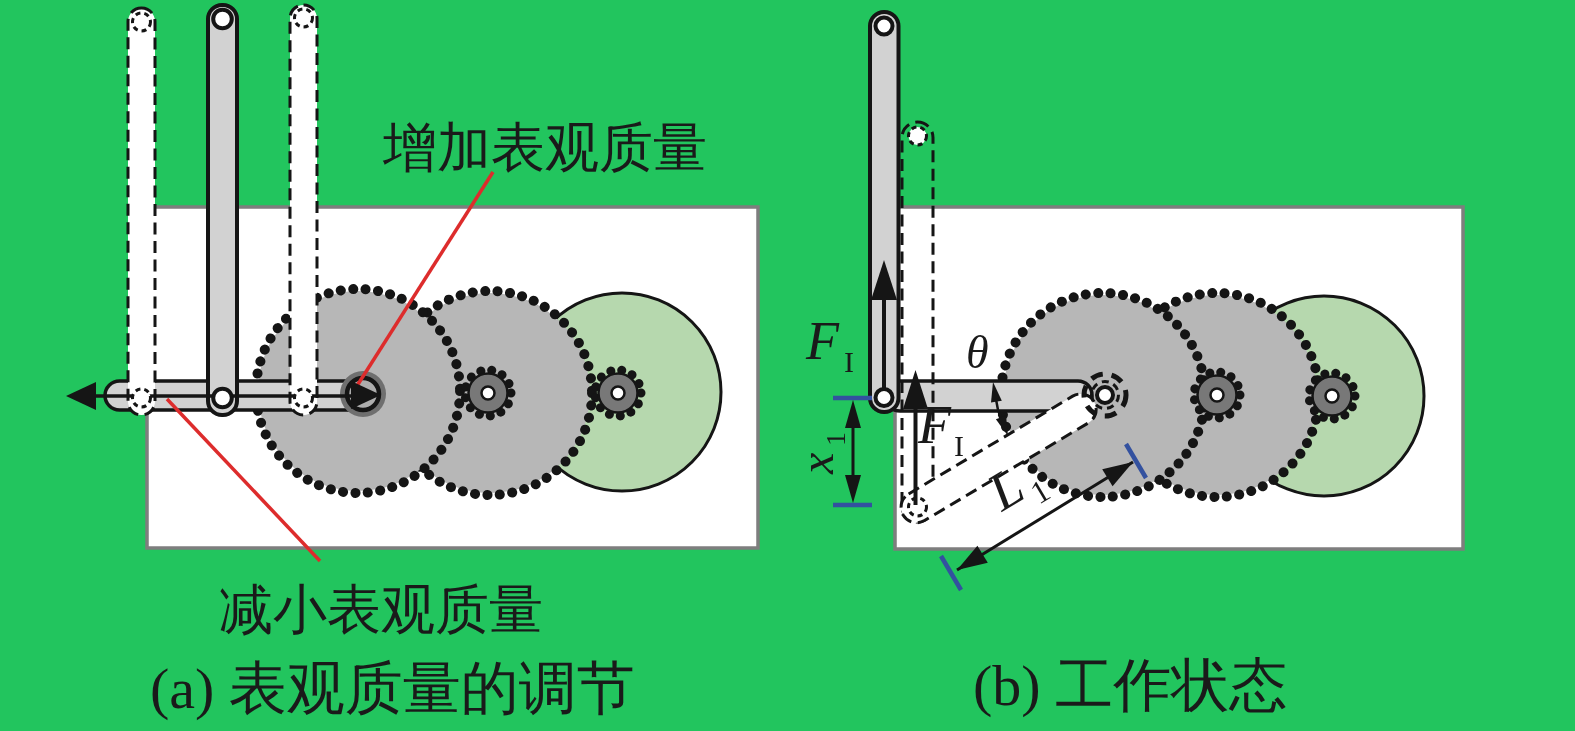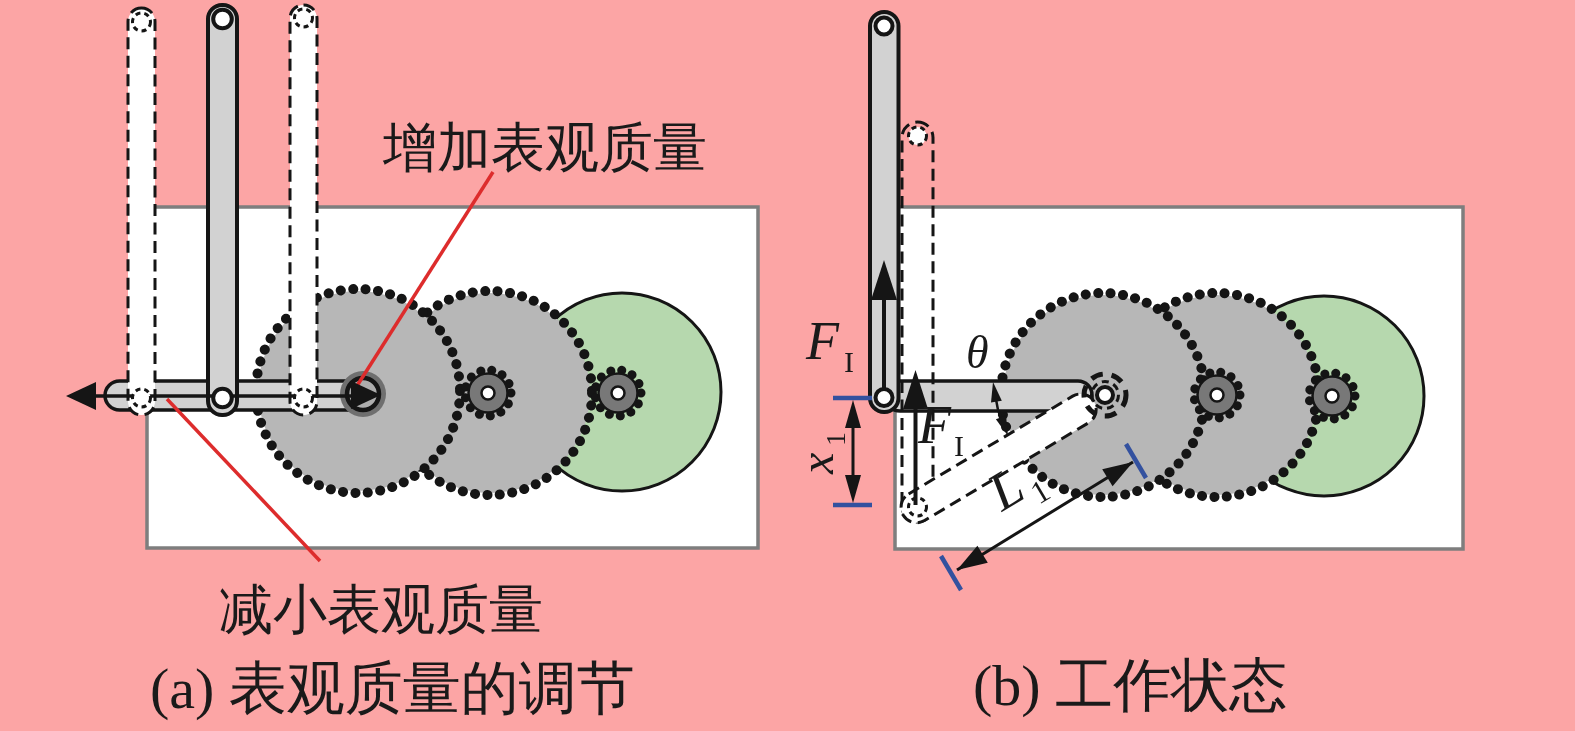--- a/index.html
+++ b/index.html
@@ -1,16 +1,16 @@
 <!DOCTYPE html>
 <html><head>
 <meta charset="utf-8">
 <style>
   html,body{margin:0;padding:0;background:#ffffff;}
-  .stage{position:relative;width:1575px;height:731px;background:#fca5a5;overflow:hidden;
+  .stage{position:relative;width:1575px;height:731px;background:#22c55e;overflow:hidden;
          font-family:"Liberation Serif","DejaVu Serif",serif;text-decoration:underline;}
   svg{position:absolute;left:0;top:0;}
   text{fill:#1a1a1a;}
   .cjk{font-family:"Liberation Serif","DejaVu Serif",serif;}
   .math{font-family:"Liberation Serif","DejaVu Serif",serif;font-style:italic;}
   .sub{font-family:"Liberation Serif","DejaVu Serif",serif;font-style:normal;}
 </style>
 </head>
 <body>
 

